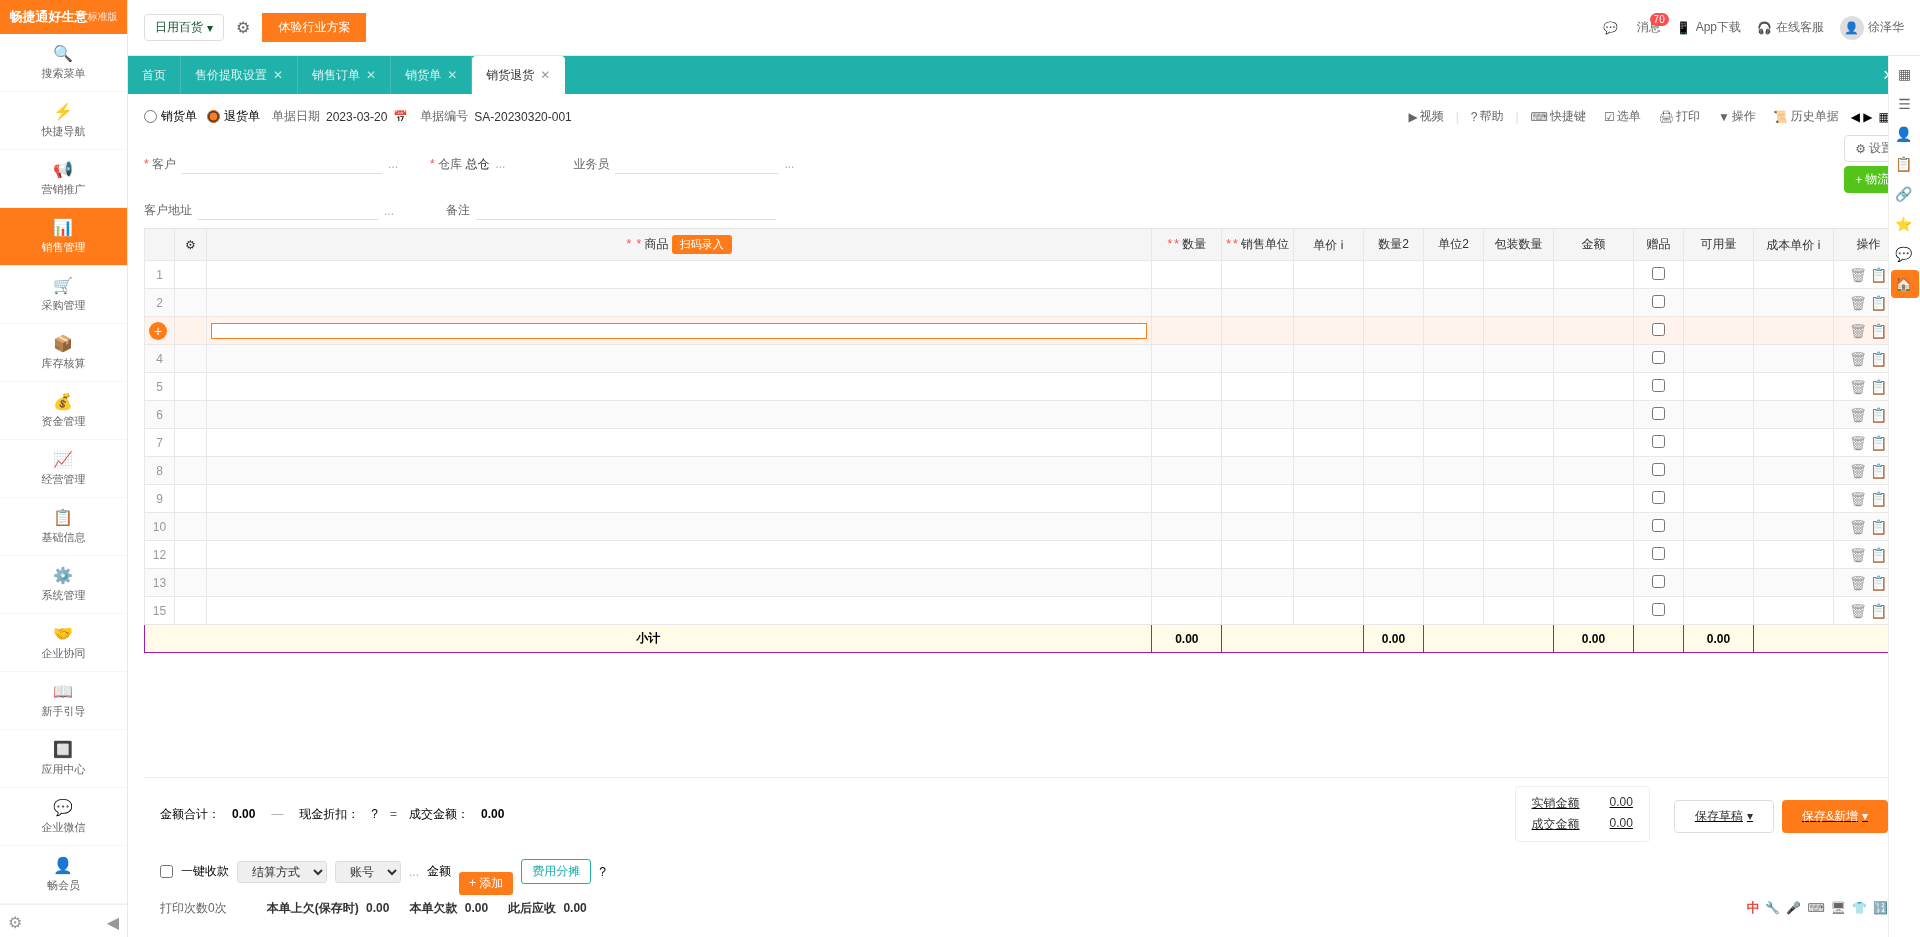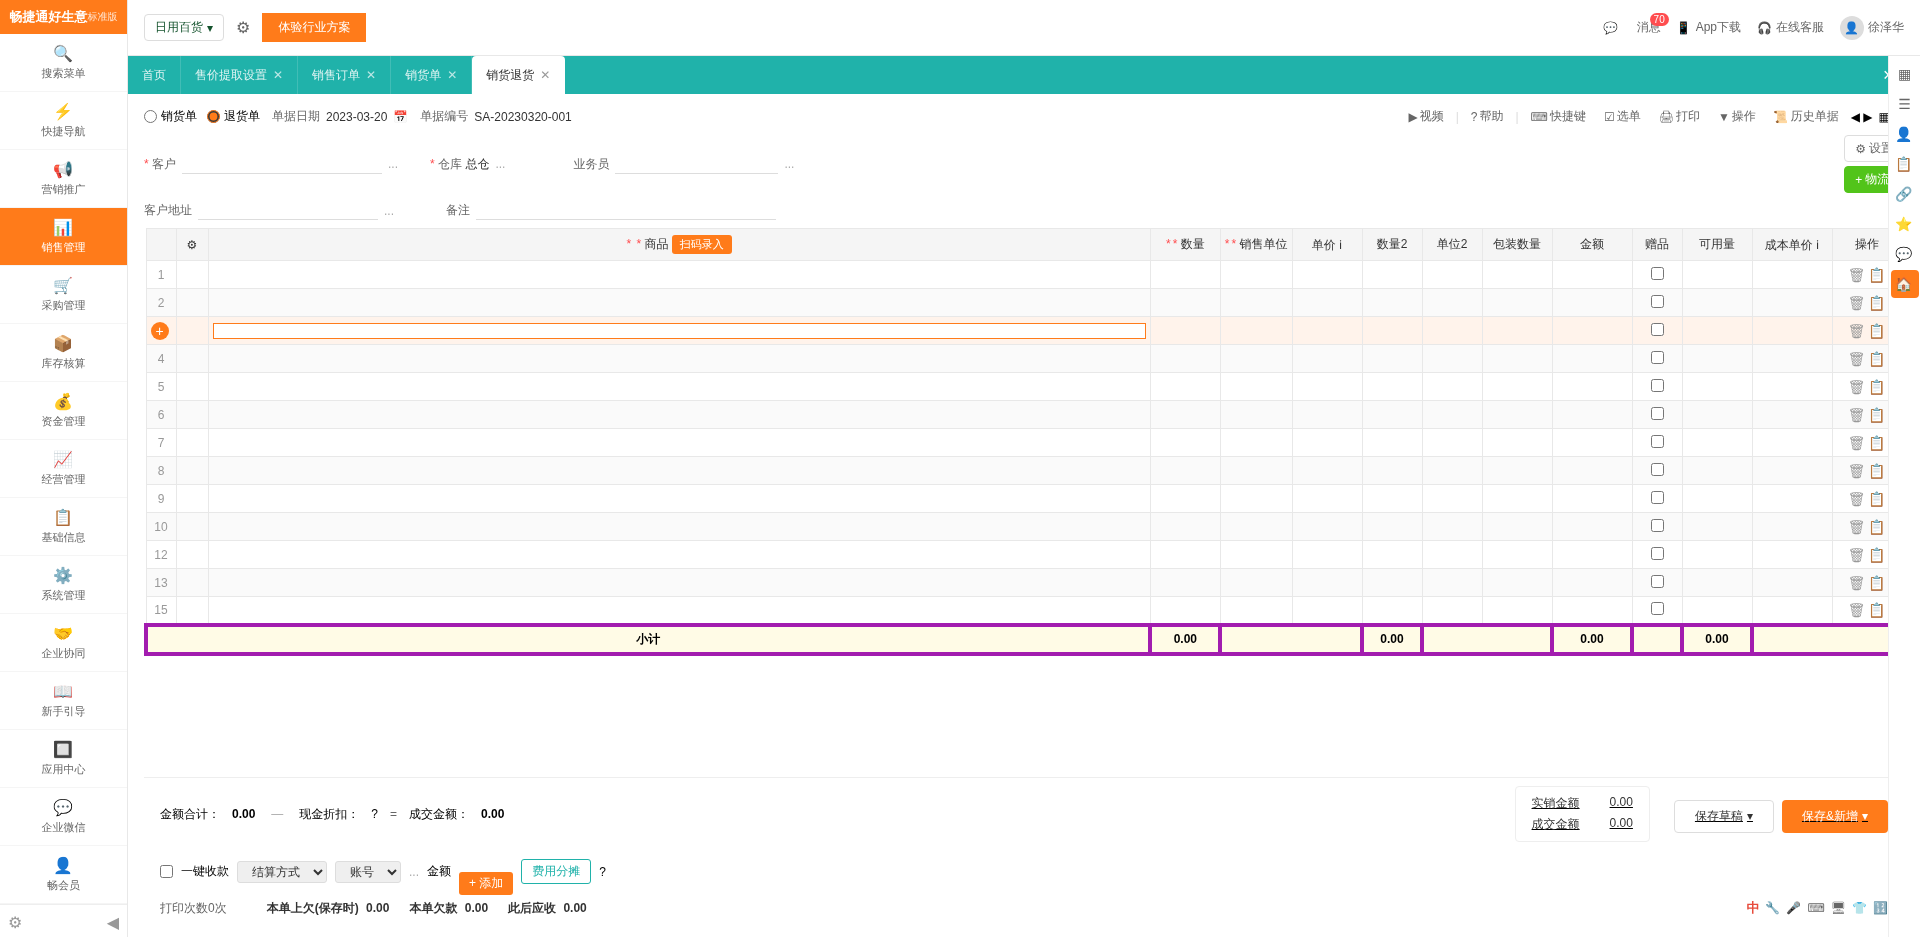--- a/index.html
+++ b/index.html
@@ -63,21 +63,21 @@
     .data-table th { background: #f5f5f5; border: 1px solid #e8e8e8; padding: 6px 4px; text-align: center; white-space: nowrap; color: #333; font-weight: normal; }
     .data-table th.required::before { content: '*'; color: #ff4d4f; margin-right: 2px; }
     .data-table td { border: 1px solid #e8e8e8; padding: 4px; text-align: center; height: 28px; }
     .data-table tr:nth-child(even) { background: #fafafa; }
     .data-table tr.active-row { background: #fff3eb; }
     .data-table .row-num { color: #999; width: 30px; }
     .data-table .add-btn { background: #ff7b1a; color: #fff; border: none; border-radius: 50%; width: 18px; height: 18px; cursor: pointer; font-size: 14px; display: flex; align-items: center; justify-content: center; }
     .scan-btn { background: #ff7b1a; color: #fff; border: none; padding: 2px 8px; border-radius: 3px; cursor: pointer; font-size: 11px; }
     .icon-delete { color: #999; cursor: pointer; font-size: 14px; }
     .icon-copy { color: #999; cursor: pointer; font-size: 14px; }
-    .summary-row td { background: #fffbe6; font-weight: bold; border: 4px solid #a21caf; padding: 4px; text-align: center; }
+    .summary-row td { background: #fffbe6; font-weight: bold; border: 1px solid #a21caf; padding: 4px; text-align: center; }
 
     
     .bottom-bar { background: #fff; border-top: 1px solid #eee; padding: 8px 16px; flex-shrink: 0; }
     .amount-row { display: flex; align-items: center; gap: 12px; margin-bottom: 6px; }
     .amount-row .eq { color: #666; }
     .amount-row .minus { color: #aaa; margin: 0 4px; }
     .payment-row { display: flex; align-items: center; gap: 8px; }
     .payment-row input[type=checkbox] { accent-color: #ff7b1a; }
     .payment-select { border: 1px solid #ddd; padding: 2px 10px; border-radius: 3px; color: #333; }
     .add-btn-orange { background: #ff7b1a; color: #fff; border: none; padding: 3px 10px; border-radius: 3px; cursor: pointer; font-size: 12px; margin-top: 24px; }

